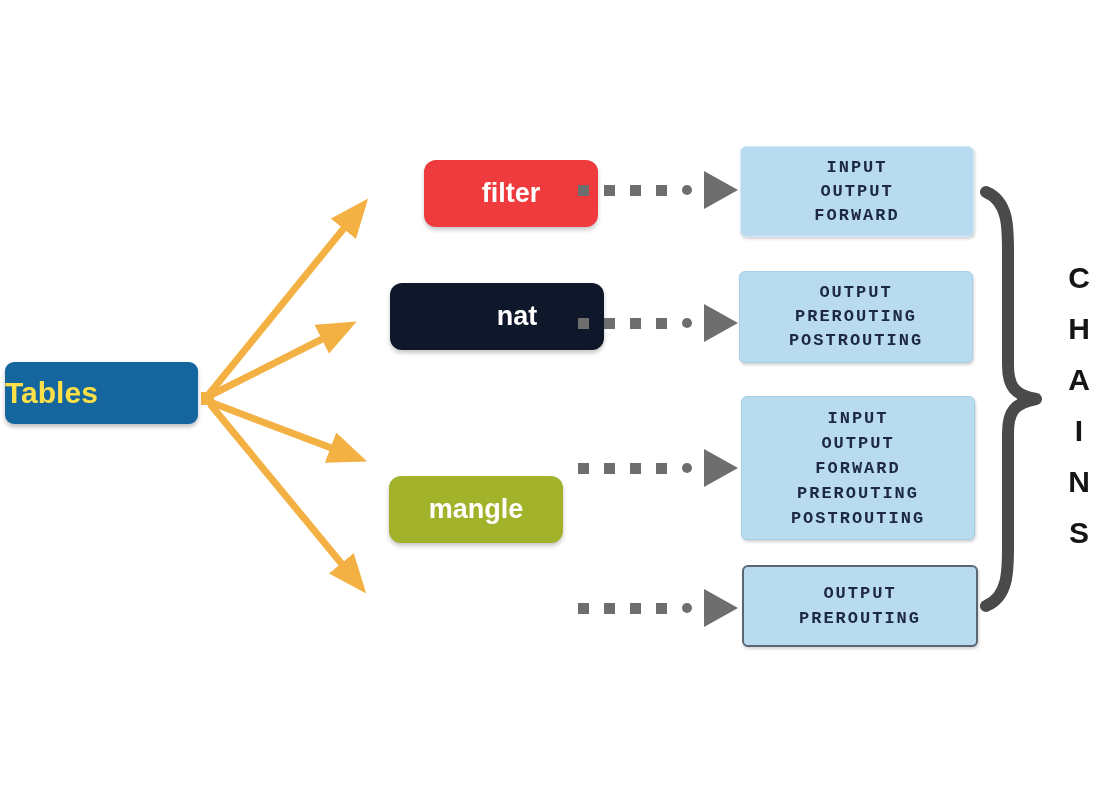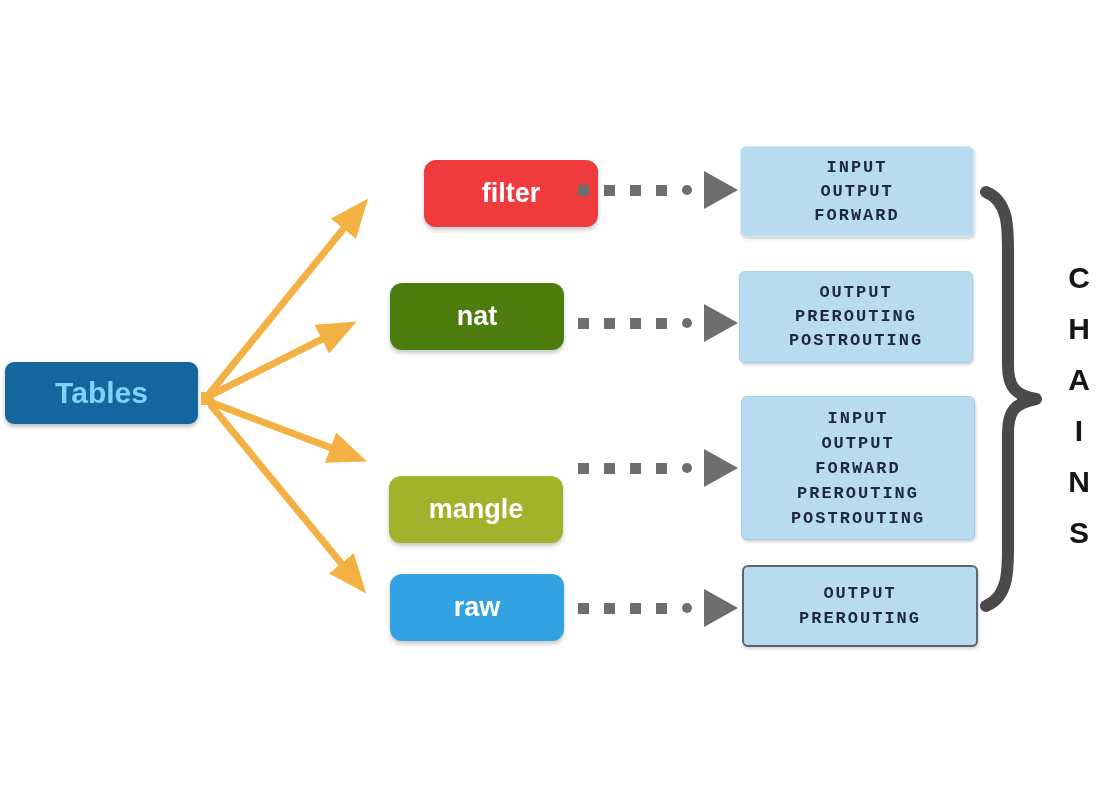--- a/index.html
+++ b/index.html
@@ -3,22 +3,22 @@
 <meta charset="utf-8">
 <style>
   html,body{margin:0;padding:0;background:#ffffff;}
   #stage{
     position:relative;width:1120px;height:800px;background:#ffffff;
     overflow:hidden;font-family:"Liberation Sans",sans-serif;
   }
   
   .root-box{
     position:absolute;left:5px;top:362px;width:193px;height:62px;
-    background:#15669f;border-radius:9px;display:flex;align-items:center;justify-content:center;
-    color:#7dd3fc;font-weight:bold;font-size:30px;
+    background:#15669f;border-radius:9px;display:flex;align-items:center;
+    color:#fde047;font-weight:bold;font-size:30px;
     box-shadow:0 3px 4px rgba(0,0,0,.25);
   }
   
   .table-box{
     position:absolute;width:174px;height:67px;border-radius:12px;
     display:flex;align-items:center;justify-content:center;
     color:#ffffff;font-weight:bold;font-size:27px;
     box-shadow:0 3px 4px rgba(0,0,0,.22);
   }
   #tbox-filter{left:392px;top:160px;margin-left:32px;}
@@ -91,28 +91,25 @@
     <line x1="210" y1="404" x2="360" y2="586" stroke="#f4b143" stroke-width="7" marker-end="url(#ah)"></line>
   </svg>
 
   <div class="root-box">
     <span>Tables</span>
   </div>
 
   <div class="table-box" id="tbox-filter" style="background-color: rgb(239, 59, 61);">
     <span>filter</span>
   </div>
-  <div class="table-box" id="tbox-nat" style="background-color: #4d7c0f;">
+  <div class="table-box" id="tbox-nat" style="background-color: #0f172a; padding-left: 40px;">
     <span>nat</span>
   </div>
   <div class="table-box" id="tbox-mangle" style="background-color: rgb(162, 178, 43); margin-top: 42px;">
     <span>mangle</span>
-  </div>
-  <div class="table-box" id="tbox-raw" style="background-color: rgb(51, 162, 227);">
-    <span>raw</span>
   </div>
 
   <div class="dotted-arrow" id="dots-0">
     <span class="dot-sq"></span>
       <span class="dot-sq"></span>
       <span class="dot-sq"></span>
       <span class="dot-sq"></span>
       <span class="dot-rd"></span>
       <span class="dot-tri"></span>
   </div>

